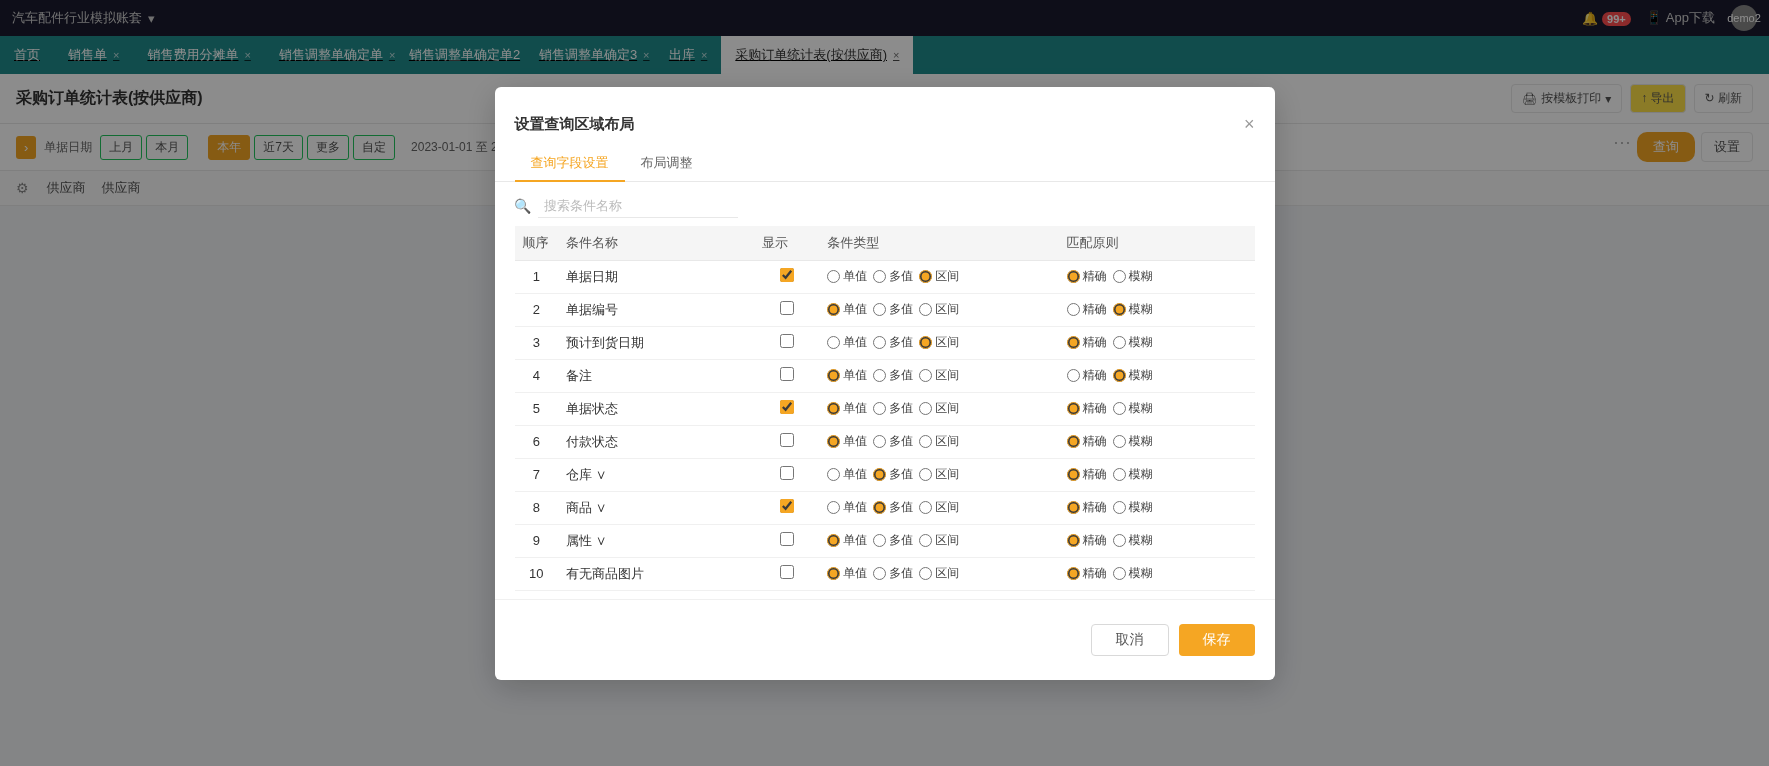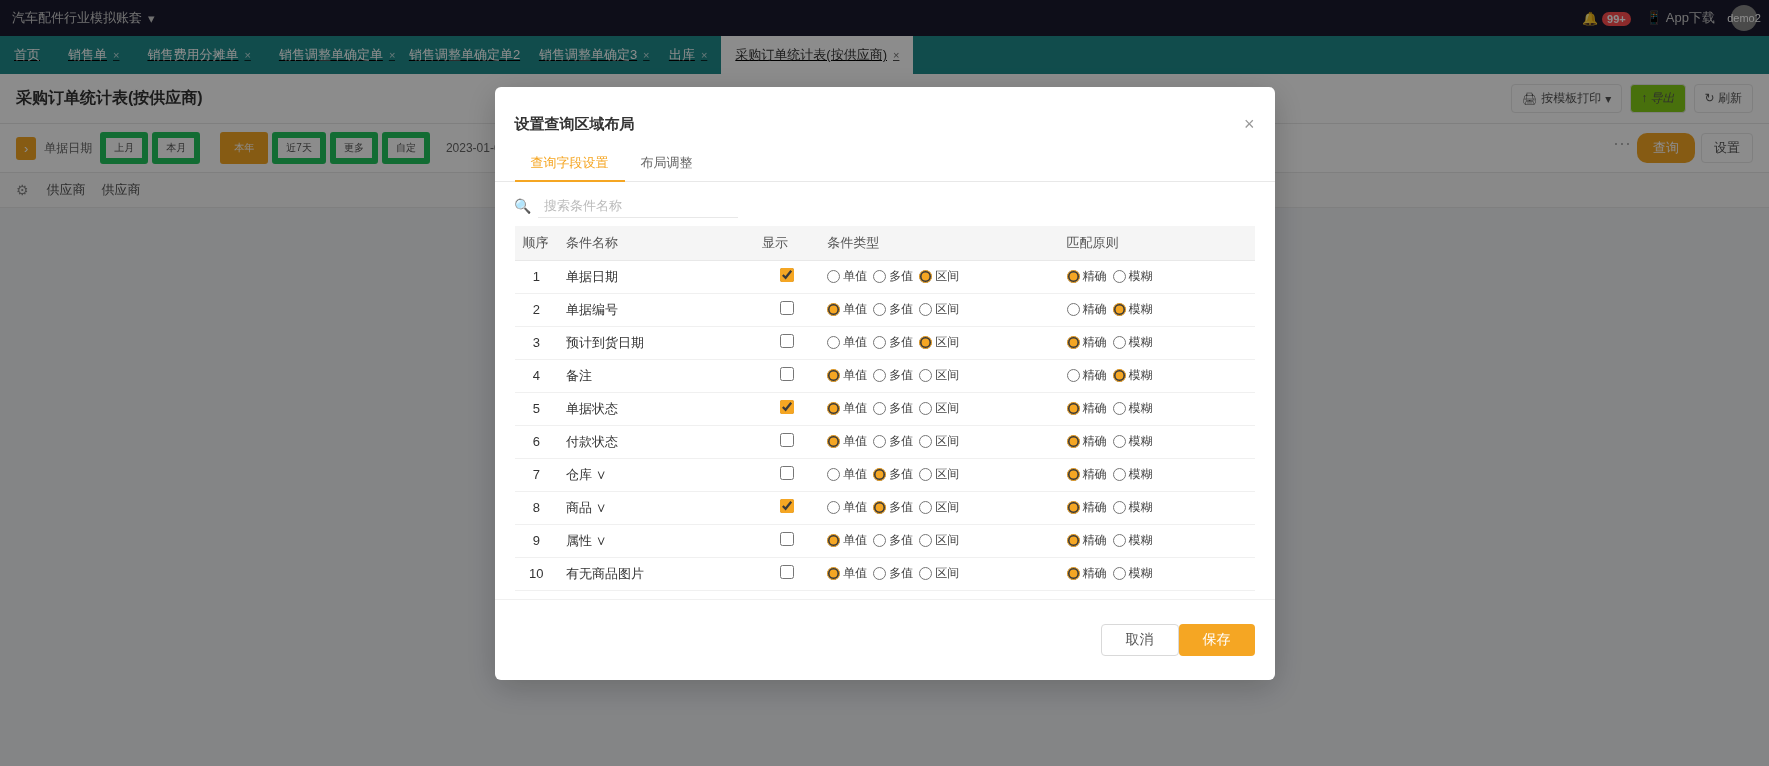--- a/index.html
+++ b/index.html
@@ -51,36 +51,36 @@
       background: #fff;
       padding: 10px 16px;
       border-bottom: 1px solid #e8e8e8;
       display: flex;
       align-items: center;
       justify-content: space-between;
     }
     .page-title { font-size: 16px; font-weight: bold; color: #333; }
     .header-actions { display: flex; align-items: center; gap: 8px; }
     .btn-print { border: 1px solid #e8e8e8; background: #fff; padding: 5px 10px; border-radius: 4px; cursor: pointer; font-size: 12px; color: #555; display: flex; align-items: center; gap: 4px; }
-    .btn-export { border: 1px solid #e8e8e8; background: #84cc16; padding: 5px 10px; border-radius: 4px; cursor: pointer; font-size: 12px; color: #555; font-style: italic; }
+    .btn-export { border: 1px solid #e8e8e8; background: #fde047; padding: 5px 10px; border-radius: 4px; cursor: pointer; font-size: 12px; color: #555; }
     .btn-refresh { border: 1px solid #e8e8e8; background: #fff; padding: 5px 10px; border-radius: 4px; cursor: pointer; font-size: 12px; color: #555; }
 
     
     .filter-bar {
       background: #fff;
       padding: 8px 16px;
       border-bottom: 1px solid #e8e8e8;
       display: flex;
       align-items: center;
       gap: 8px;
     }
     .filter-toggle { background: #f5a623; color: #fff; border: none; border-radius: 3px; padding: 4px 8px; cursor: pointer; font-size: 13px; }
     .filter-label { font-size: 12px; color: #666; }
     .date-btns { display: flex; align-items: center; gap: 4px; }
-    .date-btn { border: 6px solid #22c55e; background: #fff; padding: 3px 8px; border-radius: 3px; font-size: 10px; cursor: pointer; color: #555; }
+    .date-btn { border: 1px solid #22c55e; background: #fff; padding: 3px 8px; border-radius: 3px; font-size: 12px; cursor: pointer; color: #555; }
     .date-btn.active { background: #f5a623; color: #fff; border-color: #f5a623; margin-left: 16px; }
     .filter-actions { margin-left: auto; display: flex; gap: 6px; }
     .btn-query { background: #f5a623; color: #fff; border: none; padding: 5px 16px; border-radius: 10px; cursor: pointer; font-size: 13px; }
     .btn-set { border: 1px solid #e8e8e8; background: #fff; color: #555; padding: 5px 12px; border-radius: 4px; cursor: pointer; font-size: 13px; }
 
     
     .table-area {
       background: #fff;
       margin: 0;
     }
@@ -197,20 +197,21 @@
     
     .radio-group { display: flex; align-items: center; gap: 6px; }
     .radio-label { display: flex; align-items: center; gap: 3px; font-size: 12px; color: #444; }
     .radio-label input[type=radio] { accent-color: #f5a623; cursor: pointer; }
 
     
     .modal-footer {
       padding: 24px 20px;
       display: flex;
       justify-content: flex-end;
+      gap: 10px;
       border-top: 1px solid #f0f0f0;
       margin-top: 8px;
     }
     .btn-cancel {
       border: 1px solid #d9d9d9;
       background: #fff;
       padding: 6px 24px;
       border-radius: 4px;
       font-size: 14px;
       cursor: pointer;

